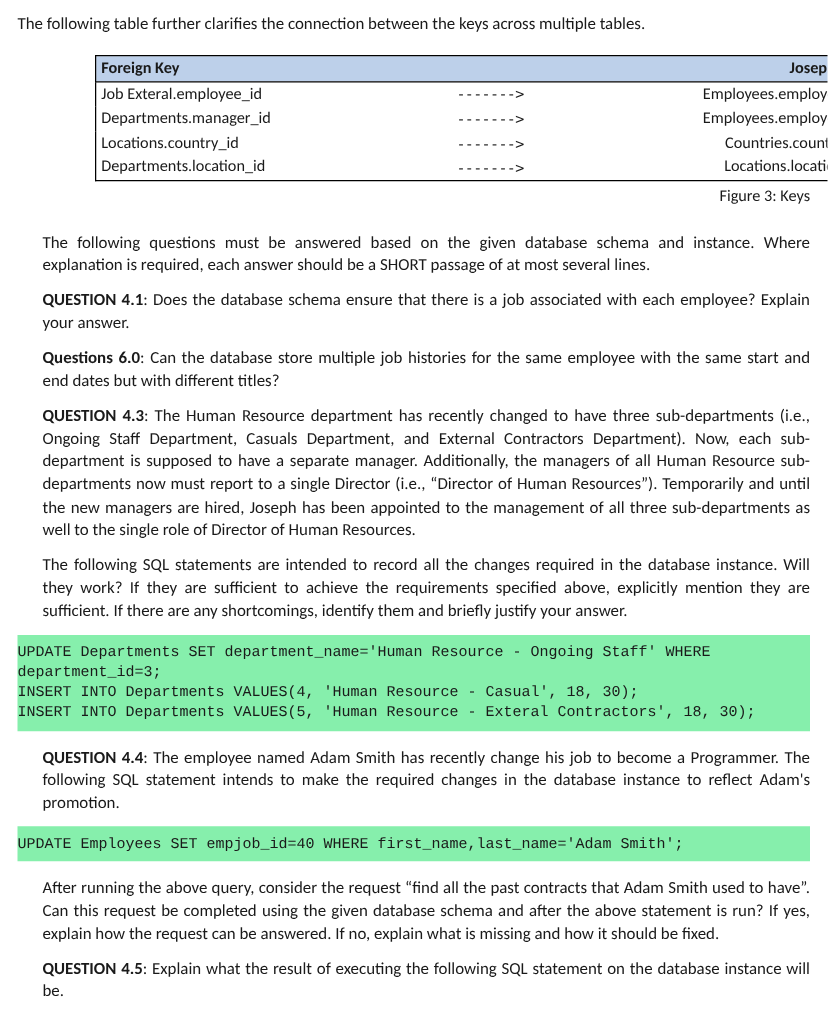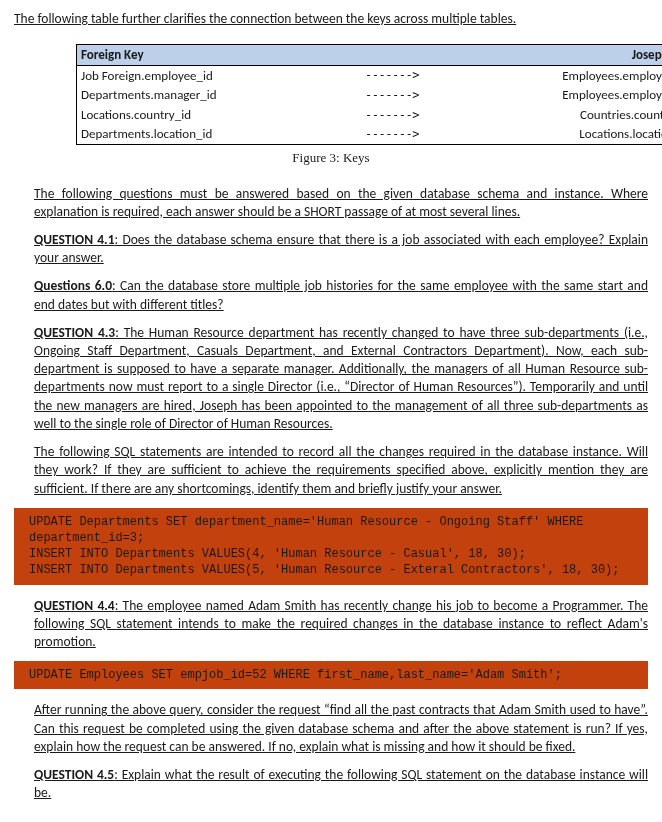--- a/index.html
+++ b/index.html
@@ -5,21 +5,21 @@
   body {
     font-family: Calibri, "Segoe UI", Arial, sans-serif;
     font-size: 13.5px;
     color: #1a1a1a;
     margin: 0;
     padding: 10px 14px 14px 14px;
     width: 634px;
     line-height: 1.35;
     background: #fff;
   }
-  p { margin: 0 0 10px 0; text-decoration: underline; }
+  p { margin: 0 0 10px 0; }
   .intro { margin-bottom: 16px; }
   .just { text-align: justify; margin-left: 20px; }
   .tablewrap { margin: 0 0 2px 62px; }
   table.keys {
     border-collapse: collapse;
     width: 620px;
     font-size: 13px;
   }
   table.keys th, table.keys td {
     padding: 1px 4px;
@@ -30,27 +30,27 @@
     font-weight: 700;
     border-top: 1px solid #000;
     border-bottom: 1px solid #000;
   }
   table.keys thead th:first-child,
   table.keys tbody td:first-child { border-left: 1px solid #000; text-align: left; }
   table.keys thead th:last-child,
   table.keys tbody td:last-child { border-right: 1px solid #000; text-align: right; }
   table.keys tbody tr:last-child td { border-bottom: 1px solid #000; }
   table.keys td.arrow { text-align: center; width: 120px; font-family: monospace; font-size: 12px; letter-spacing: -0.5px; }
-  .figcap { text-align: center; font-size: 13px; margin: 4px 0 18px 0; font-family: Liberation Serif, serif; }
+  .figcap { text-align: right; font-size: 13px; margin: 4px 0 18px 0; }
   .q { font-weight: 700; }
   .codeblock {
-    background: #c2410c;
+    background: #86efac;
     font-family: "Courier New", monospace;
     font-size: 12px;
-    padding: 6px 15px;
+    padding: 6px 0;
     margin: 8px 0 12px 0;
     white-space: pre;
     line-height: 1.35;
   }
 </style>
 </head>
 <body>
 
 <p class="intro">The following table further clarifies the connection between the keys across multiple tables.</p>
 
@@ -58,21 +58,21 @@
   <table class="keys">
     <thead>
       <tr>
         <th>Foreign Key</th>
         <th></th>
         <th>Joseph Key</th>
       </tr>
     </thead>
     <tbody id="keys-body">
         <tr>
-          <td>Job Foreign.employee_id</td>
+          <td>Job Exteral.employee_id</td>
           <td class="arrow">-------&gt;</td>
           <td>Employees.employee_id</td>
         </tr>
         <tr>
           <td>Departments.manager_id</td>
           <td class="arrow">-------&gt;</td>
           <td>Employees.employee_id</td>
         </tr>
         <tr>
           <td>Locations.country_id</td>
@@ -107,19 +107,19 @@
 
 <div class="codeblock">UPDATE Departments SET department_name='Human Resource - Ongoing Staff' WHERE
 department_id=3;
 INSERT INTO Departments VALUES(4, 'Human Resource - Casual', 18, 30);
 INSERT INTO Departments VALUES(5, 'Human Resource - Exteral Contractors', 18, 30);</div>
 
 <p class="just">
   <span class="q">QUESTION 4.4</span><span>: The employee named Adam Smith has recently change his job to become a Programmer. The following SQL statement intends to make the required changes in the database instance to reflect Adam's promotion.</span>
 </p>
 
-<div class="codeblock">UPDATE Employees SET empjob_id=52 WHERE first_name,last_name='Adam Smith';</div>
+<div class="codeblock">UPDATE Employees SET empjob_id=40 WHERE first_name,last_name='Adam Smith';</div>
 
 <p class="just">After running the above query, consider the request “find all the past contracts that Adam Smith used to have”. Can this request be completed using the given database schema and after the above statement is run? If yes, explain how the request can be answered. If no, explain what is missing and how it should be fixed.</p>
 
 <p class="just">
   <span class="q">QUESTION 4.5</span><span>: Explain what the result of executing the following SQL statement on the database instance will be.</span>
 </p>
 
 </body></html>

